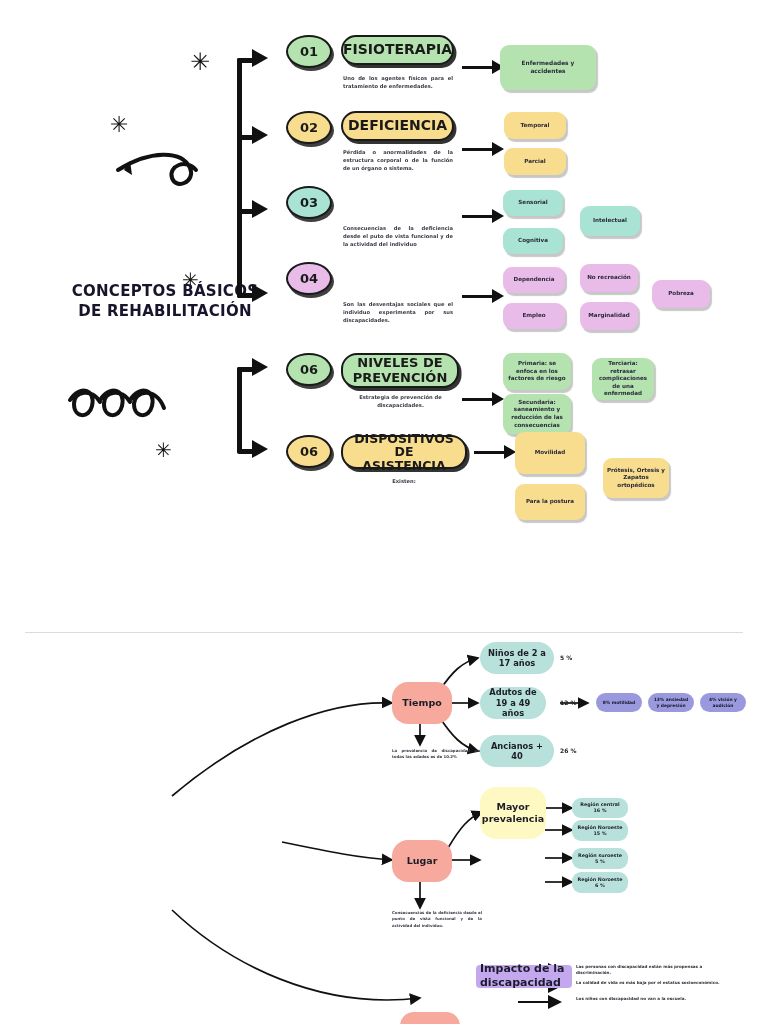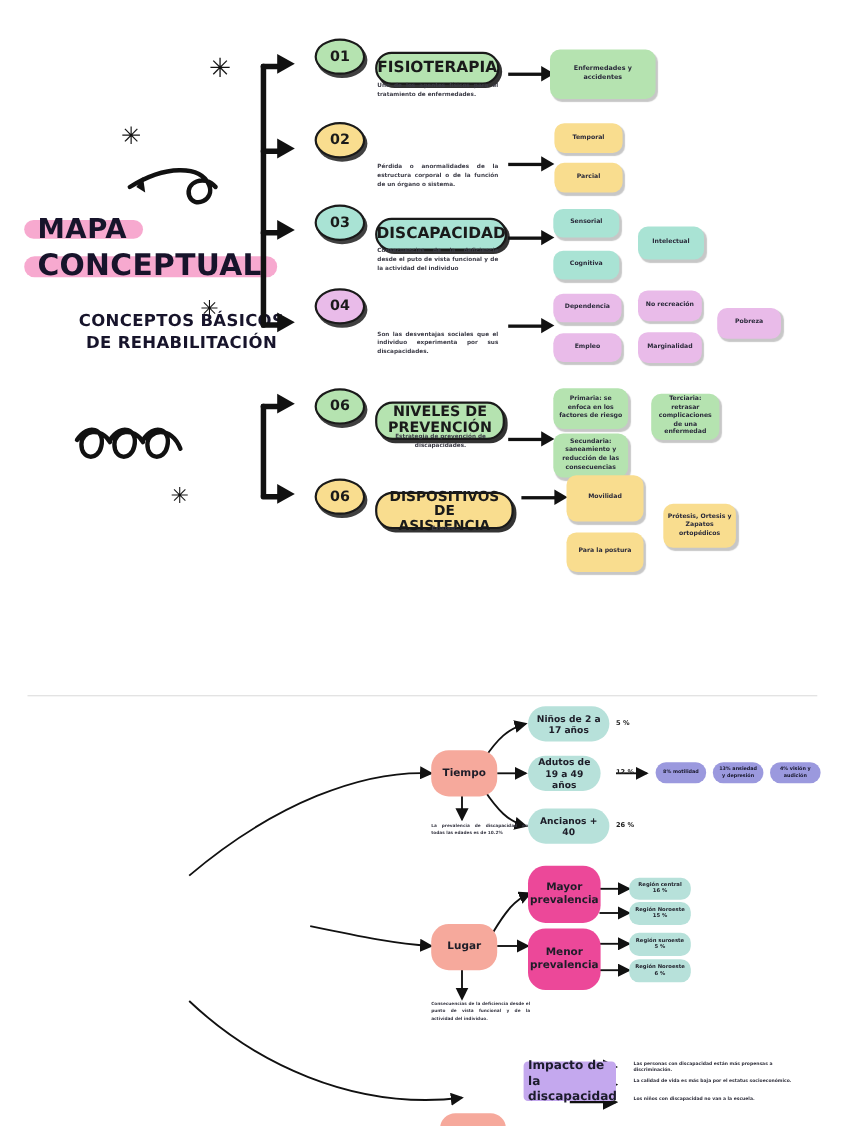--- a/index.html
+++ b/index.html
@@ -62,21 +62,20 @@
     border:2.4px solid #1a1a1a; display:flex; align-items:center;
     justify-content:center; font-weight:bold; font-size:13px; color:#1a1a1a;
     box-shadow:2px 3px 0 rgba(0,0,0,.75);
   }
   .cap {
     position:absolute; border:2.4px solid #1a1a1a; border-radius:16px;
     display:flex; align-items:center; justify-content:center;
     font-weight:bold; font-size:14px; color:#1a1a1a; text-align:center;
     line-height:1.08; padding:3px 8px;
     box-shadow:2.5px 3px 0 rgba(0,0,0,.8);
-    margin-top:12px;
   }
   .desc {
     position:absolute; font-size:5.2px; line-height:1.55; color:#3b3b46;
     text-align:justify; font-weight:600;
   }
   .leaf {
     position:absolute; border-radius:9px; display:flex; align-items:center;
     justify-content:center; text-align:center; font-size:5.6px;
     font-weight:bold; color:#2a2a3a; line-height:1.35; padding:3px 4px;
     box-shadow:2px 2.5px 1px rgba(0,0,0,.22);
@@ -93,21 +92,21 @@
     display:flex; align-items:center; justify-content:center;
     text-align:center; font-size:12.5px; font-weight:bold;
     line-height:1.5; letter-spacing:.3px; padding:6px 10px;
   }
   .node {
     position:absolute; display:flex; align-items:center; justify-content:center;
     text-align:center; font-weight:bold; color:#1d1d28; line-height:1.25;
     border-radius:16px; padding:3px 5px;
   }
   .pink  { background:#f6a99c; }
-  .peach { background:#ec4899; }
+  .peach { background:#fef9c3; }
   .mint  { background:#b7e1da; }
   .lilac { background:#9b99de; color:#151528; }
   .hlp { position:absolute; display:inline-block; }
   .hlp .bg { position:absolute; left:0; right:0; top:3px; bottom:2px; background:#c4a8ee; border-radius:4px; }
   .hlp .tx { position:relative; font-size:11px; font-weight:bold; color:#1c1c2c; line-height:1.25; display:block; padding:0 4px; }
 
   .pct { position:absolute; font-size:6px; font-weight:bold; color:#222; }
   .tiny {
     position:absolute; font-size:3.9px; line-height:1.6; color:#3a3a46;
     font-weight:600; text-align:justify;
@@ -128,24 +127,20 @@
   <div class="deco" style="left:182px;top:268px;font-size:20px;">✳</div>
   <div class="deco" style="left:155px;top:438px;font-size:20px;">✳</div>
   <svg class="cx" width="768" height="620">
     <path d="M118 170 C 150 150, 182 150, 190 168 C 196 182, 176 190, 172 178 C 168 166, 186 158, 196 170" stroke="#111" stroke-width="4" fill="none" stroke-linecap="round"></path>
     <path d="M124 170 l 6 -9 l 2 14 z" fill="#111"></path>
     <path d="M70 400 c 10 -16, 26 -10, 22 6 c -3 13, -18 12, -18 -2 c 0 -13, 18 -16, 26 -2" stroke="#111" stroke-width="4" fill="none" stroke-linecap="round"></path>
     <path d="M100 400 c 10 -16, 26 -10, 22 6 c -3 13, -18 12, -18 -2 c 0 -13, 18 -16, 26 -2" stroke="#111" stroke-width="4" fill="none" stroke-linecap="round"></path>
     <path d="M130 400 c 10 -16, 26 -10, 22 6 c -3 13, -18 12, -18 -2 c 0 -13, 22 -18, 30 4" stroke="#111" stroke-width="4" fill="none" stroke-linecap="round"></path>
   </svg>
 
-  <div class="p1-title-wrap">
-    <div class="title-mapa"><span class="hl"><span>MAPA</span></span></div>
-    <div class="title-concept"><span class="hl"><span>CONCEPTUAL</span></span></div>
-  </div>
   <div class="subtitle">CONCEPTOS BÁSICOS DE REHABILITACIÓN</div>
 
   <div class="bracket">
     <div class="brk-v" style="left:237px;top:58px;height:240px;"></div>
     <div class="brk-h" style="left:237px;top:58px;width:18px;"></div>
     <div class="brk-h" style="left:237px;top:135px;width:18px;"></div>
     <div class="brk-h" style="left:237px;top:209px;width:18px;"></div>
     <div class="brk-h" style="left:237px;top:293px;width:18px;"></div>
     <div class="arrowhead" style="left:252px;top:49px;"></div>
     <div class="arrowhead" style="left:252px;top:126px;"></div>
@@ -168,31 +163,31 @@
     <span>FISIOTERAPIA</span>
   </div>
   <div class="desc" style="left:343px;top:74px;width:110px;">Uno de los agentes físicos para el tratamiento de enfermedades.</div>
   <div class="arrow-line" style="left:462px;top:66px;width:32px;"></div>
   <div class="arrow-tip" style="left:492px;top:60px;"></div>
   <div class="leaf big" style="left:500px;top:45px;width:96px;height:45px;background:#b5e3b0;">Enfermedades y accidentes</div>
 
   <div class="numbadge" style="left:286px;top:111px;background:#f9dd8f;">
     <span>02</span>
   </div>
+  <div class="cap" style="left:341px;top:111px;width:113px;height:30px;background:#f9dd8f;">
+    <span>DEFICIENCIA</span>
+  </div>
   <div class="desc" style="left:343px;top:148px;width:110px;">Pérdida o anormalidades de la estructura corporal o de la función de un órgano o sistema.</div>
   <div class="arrow-line" style="left:462px;top:148px;width:32px;"></div>
   <div class="arrow-tip" style="left:492px;top:142px;"></div>
   <div class="leaf" style="left:504px;top:112px;width:62px;height:27px;background:#f9dd8f;">Temporal</div>
   <div class="leaf" style="left:504px;top:148px;width:62px;height:27px;background:#f9dd8f;">Parcial</div>
 
   <div class="numbadge" style="left:286px;top:186px;background:#a9e3d4;">
     <span>03</span>
-  </div>
-  <div class="cap" style="left:341px;top:186px;width:120px;height:30px;background:#a9e3d4;">
-    <span>DISCAPACIDAD</span>
   </div>
   <div class="desc" style="left:343px;top:224px;width:110px;">Consecuencias de la deficiencia desde el puto de vista funcional y de la actividad del individuo</div>
   <div class="arrow-line" style="left:462px;top:215px;width:32px;"></div>
   <div class="arrow-tip" style="left:492px;top:209px;"></div>
   <div class="leaf" style="left:503px;top:190px;width:60px;height:26px;background:#a9e3d4;">Sensorial</div>
   <div class="leaf" style="left:503px;top:228px;width:60px;height:26px;background:#a9e3d4;">Cognitiva</div>
   <div class="leaf" style="left:580px;top:206px;width:60px;height:30px;background:#a9e3d4;">Intelectual</div>
 
   <div class="numbadge" style="left:286px;top:262px;background:#e9bbe9;">
     <span>04</span>
@@ -284,28 +279,27 @@
   <div class="pct" style="left:560px;top:127px;">26 %</div>
 
   <div class="node lilac" style="left:596px;top:73px;width:46px;height:19px;font-size:4.4px;border-radius:10px;">8% motilidad</div>
   <div class="node lilac" style="left:648px;top:73px;width:46px;height:19px;font-size:4.4px;border-radius:10px;">13% ansiedad y depresión</div>
   <div class="node lilac" style="left:700px;top:73px;width:46px;height:19px;font-size:4.4px;border-radius:10px;">4% visión y audición</div>
 
   <div class="node pink" style="left:392px;top:220px;width:60px;height:42px;font-size:9.5px;">Lugar</div>
   <div class="tiny" style="left:392px;top:290px;width:90px;">Consecuencias de la deficiencia desde el punto de vista funcional y de la actividad del individuo.</div>
 
   <div class="node peach" style="left:480px;top:167px;width:66px;height:52px;font-size:9.5px;border-radius:16px;">Mayor prevalencia</div>
-  <div class="node peach" style="left:480px;top:224px;width:66px;height:56px;font-size:9.5px;border-radius:16px;">Menor prevalencia</div>
 
   <div class="node mint" style="left:572px;top:178px;width:56px;height:20px;font-size:4.8px;border-radius:9px;">Región central 16 %</div>
   <div class="node mint" style="left:572px;top:200px;width:56px;height:21px;font-size:4.8px;border-radius:9px;">Región Noroeste 15 %</div>
   <div class="node mint" style="left:572px;top:228px;width:56px;height:21px;font-size:4.8px;border-radius:9px;">Región suroeste 5 %</div>
   <div class="node mint" style="left:572px;top:252px;width:56px;height:21px;font-size:4.8px;border-radius:9px;">Región Noroeste 6 %</div>
 
-  <div class="hlp" style="left:476px;top:342px;width:84px;">
+  <div class="hlp" style="left:476px;top:342px;width:96px;">
     <span class="bg"></span>
     <span class="tx">Impacto de la discapacidad</span>
   </div>
   <div class="tinyL" style="left:576px;top:344px;width:160px;">Las personas con discapacidad están más propensas a discriminación.</div>
   <div class="tinyL" style="left:576px;top:360px;width:160px;">La calidad de vida es más baja por el estatus socioeconómico.</div>
   <div class="tinyL" style="left:576px;top:376px;width:160px;">Los niños con discapacidad no van a la escuela.</div>
 
   <div class="node pink" style="left:400px;top:392px;width:60px;height:32px;font-size:9.5px;border-radius:14px 14px 0 0;"></div>
 </div>
 

